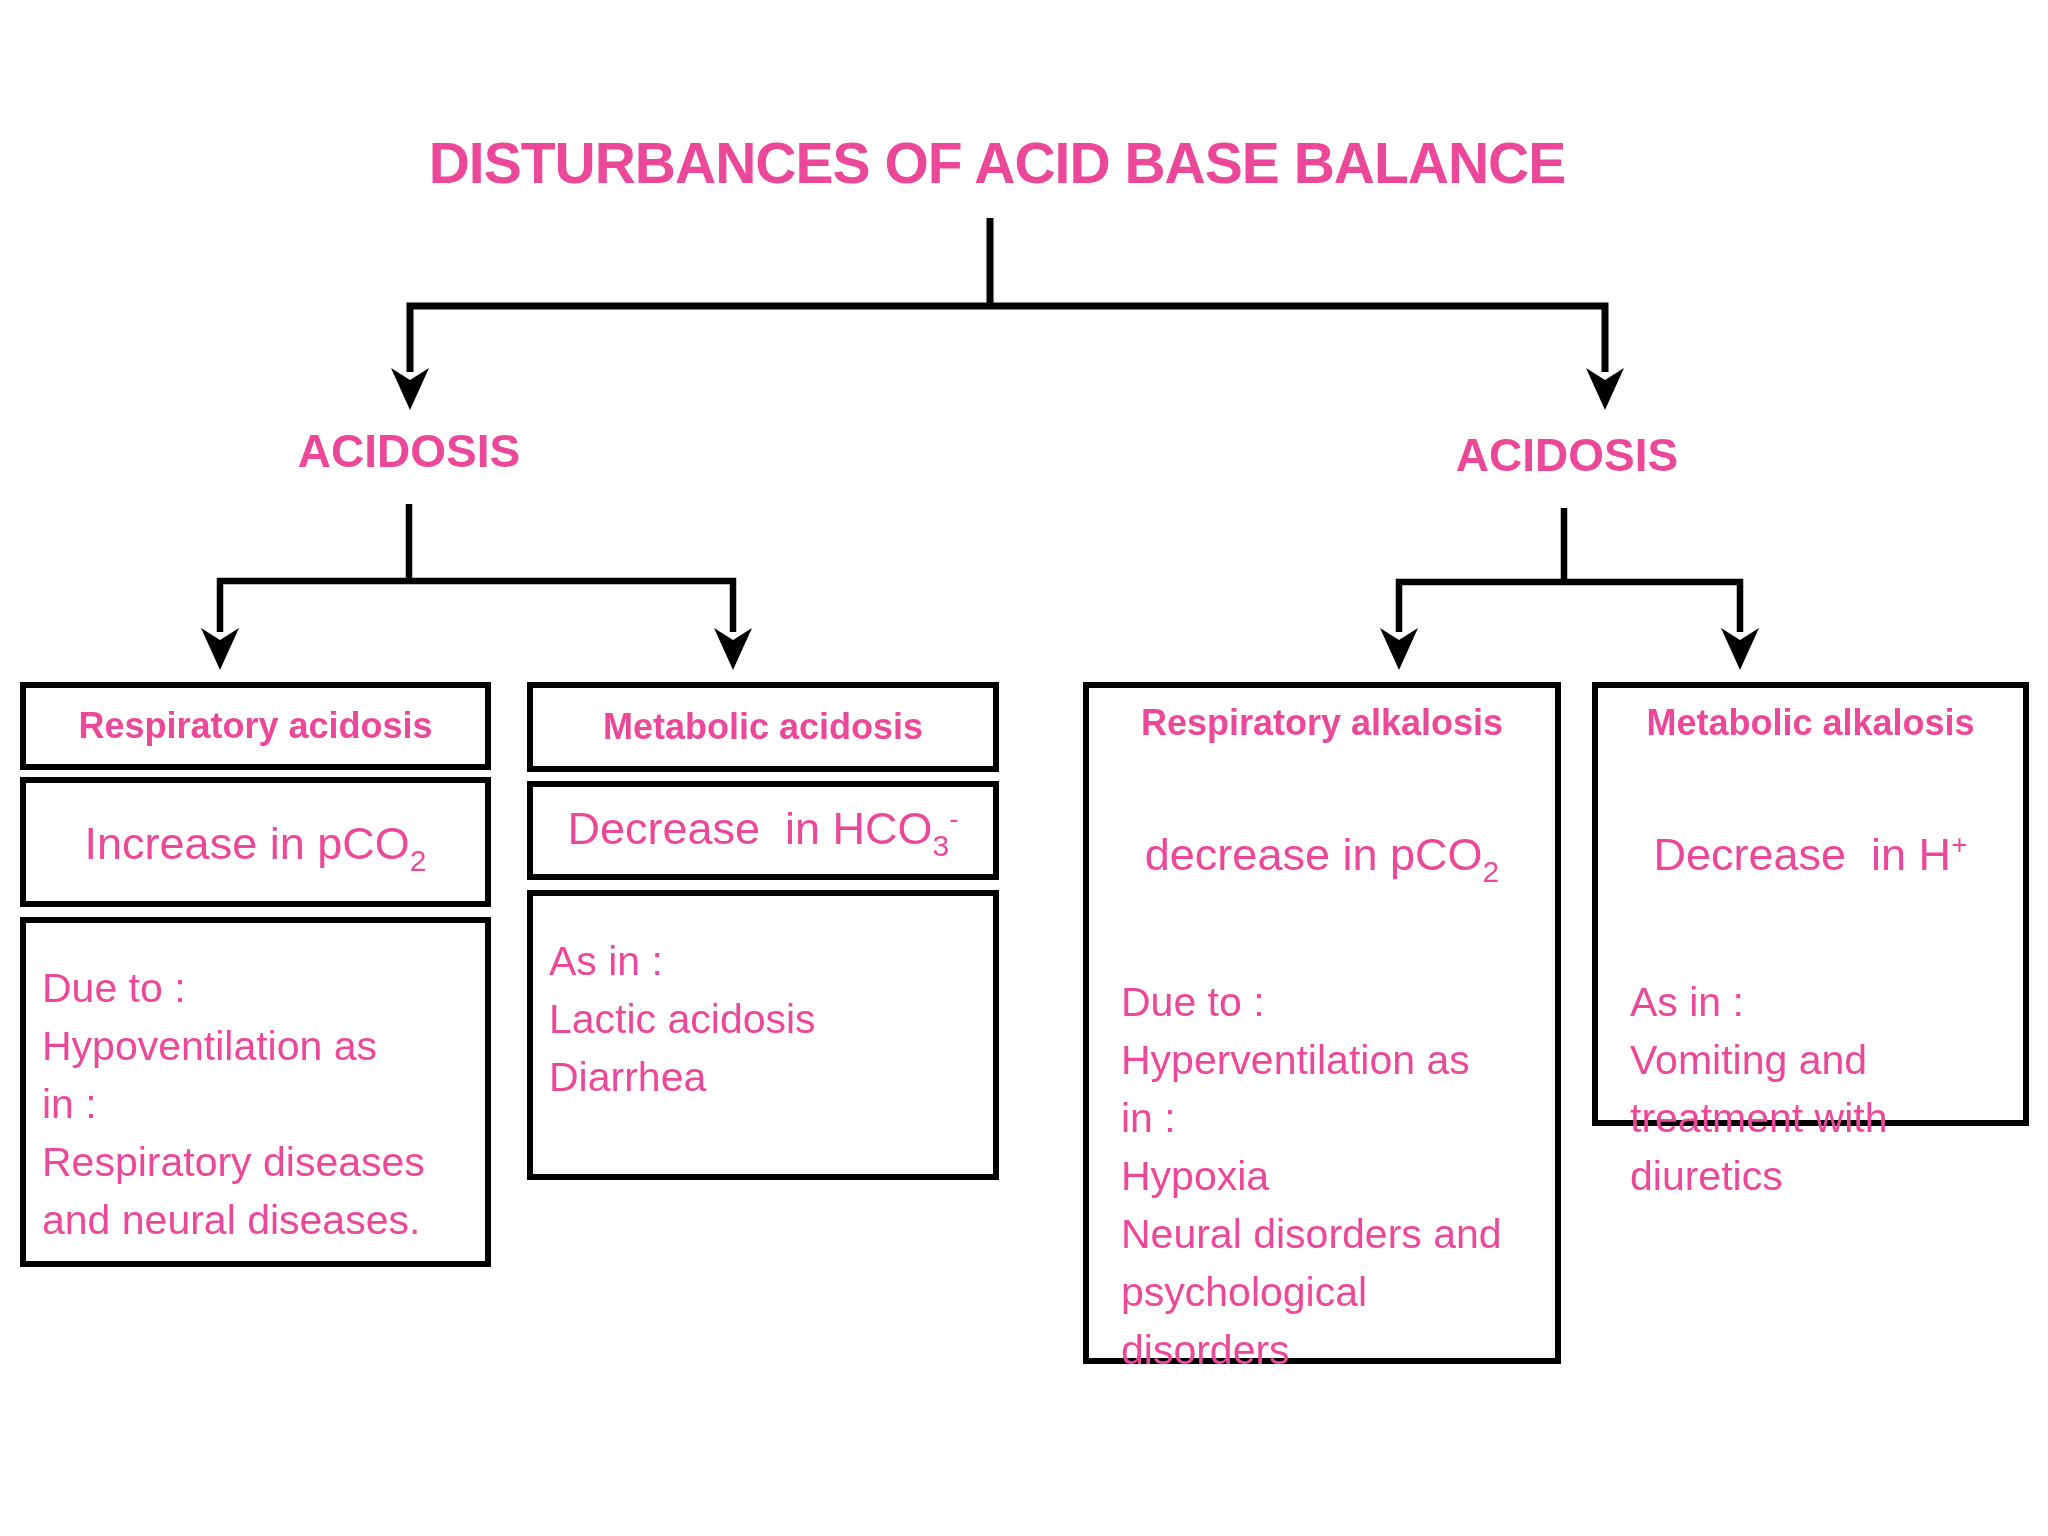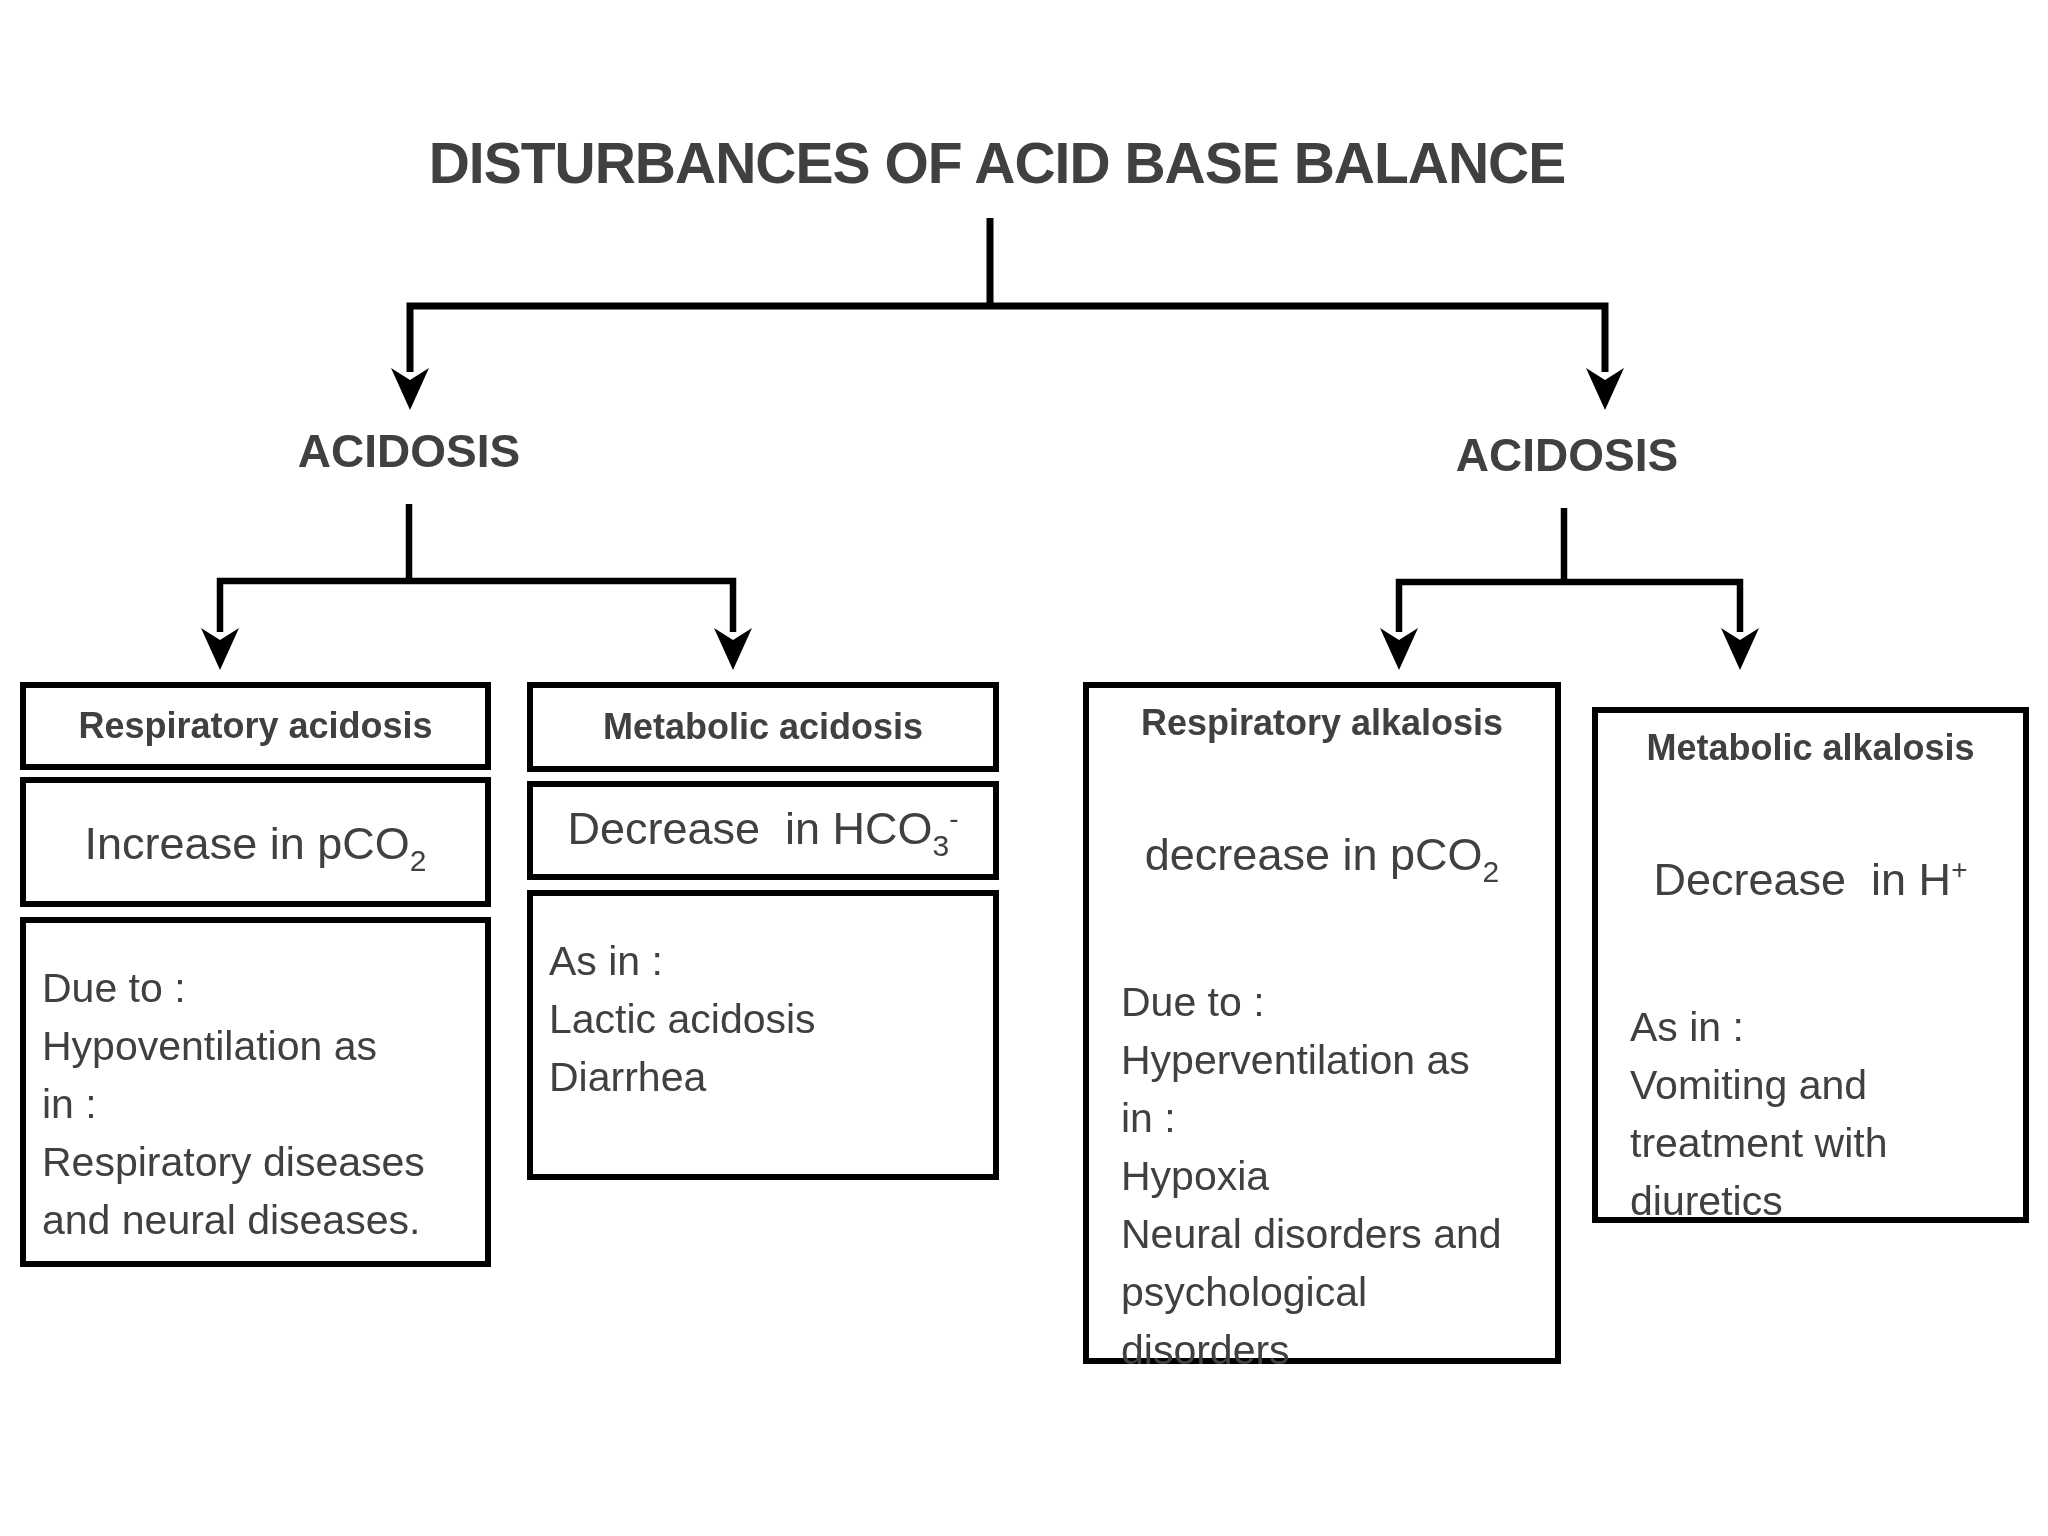--- a/index.html
+++ b/index.html
@@ -1,18 +1,18 @@
 <!DOCTYPE html>
 <html><head>
 <meta charset="utf-8">
 <style>
   html, body { margin:0; padding:0; background:#ffffff; }
   .page {
     position:relative; width:2048px; height:1536px; background:#ffffff;
-    font-family:"Liberation Sans", sans-serif; color:#404040; overflow:hidden;
+    font-family:"Liberation Sans", sans-serif; color:#ec4899; overflow:hidden;
   }
   .title {
     position:absolute; top:130px; left:0; width:1994px;
     text-align:center; font-size:57px; font-weight:bold; letter-spacing:-1px;
     white-space:nowrap;
   }
   .connectors { position:absolute; left:0; top:0; }
   .branch-label {
     position:absolute; transform:translateX(-50%);
     font-size:46px; font-weight:bold; white-space:nowrap;
@@ -39,21 +39,21 @@
   .formula { font-size:45px; white-space:nowrap; }
   .sub { font-size:30px; vertical-align:-12px; }
   .sup { font-size:28px; vertical-align:16px; }
   .body-text {
     font-size:41px; line-height:58px; white-space:pre-line;
     padding:36px 10px 0 16px; text-align:left;
   }
 
   .single { box-sizing:border-box; border:6px solid #000; }
   .box3 { left:1083px; top:682px; width:478px; height:682px; }
-  .box4 { left:1592px; top:707px; width:437px; height:516px; }
+  .box4 { left:1592px; top:682px; width:437px; height:444px; }
   .single-header { margin-top:10px; line-height:50px; }
   .single-formula { margin-top:72px; text-align:center; line-height:50px; }
   .single-body { margin-top:76px; padding:0 10px 0 16px; }
   .single .body-text { padding-top:0; }
 </style>
 </head>
 <body>
 
 <div class="page">
 

